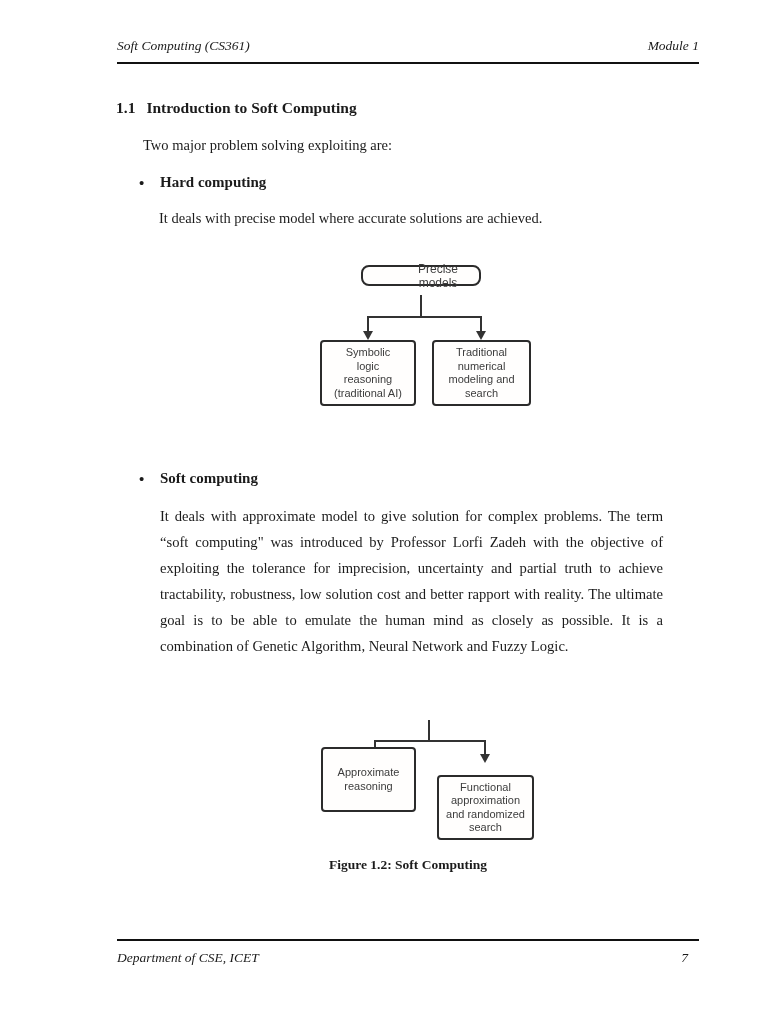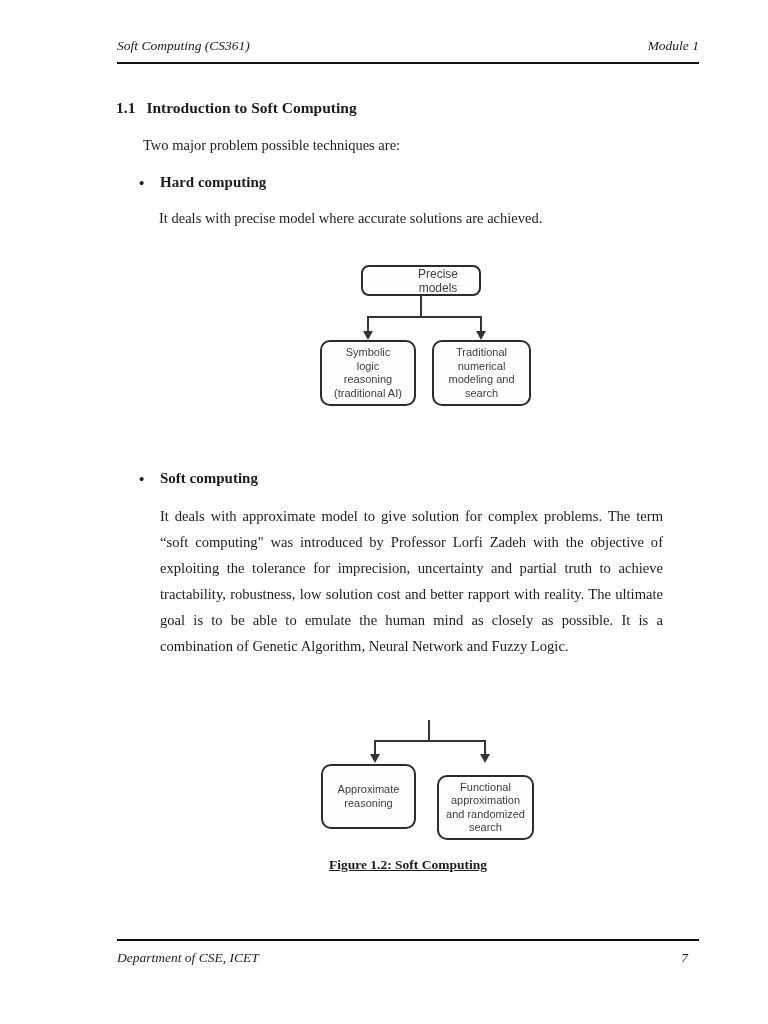--- a/index.html
+++ b/index.html
@@ -33,55 +33,55 @@
     position:absolute;left:160px;top:503px;width:503px;
     font-size:14.6px;line-height:26px;
     text-align:justify;
   }
   
   .figure{position:absolute;left:300px;width:262px;filter:blur(0.3px);}
   .fig1{top:263px;height:145px;}
   .fig2{top:687px;height:143px;}
   .dbox{
     position:absolute;box-sizing:border-box;
-    border:2px solid #2b2b2b;border-radius:10px;background:#fffefd;
+    border:2px solid #2b2b2b;border-radius:4px;background:#fffefd;
     display:flex;align-items:center;justify-content:center;
     font-family:"Liberation Sans", sans-serif;
     color:#3c3c3c;text-align:center;
   }
   .dbox .box-label{white-space:pre-line;}
   .root-box{font-size:12px;border-radius:8px;}
   .child-box{font-size:11px;line-height:13.5px;}
-  .f1-root{left:61px;top:2px;width:120px;height:31px;padding-left:34px;}
+  .f1-root{left:61px;top:2px;width:120px;height:21px;padding-left:34px;}
   .f1-left{left:20px;top:77px;width:96px;height:66px;}
   .f1-right{left:132px;top:77px;width:99px;height:66px;}
   .f2-root{left:50px;top:2px;width:157px;height:31px;}
-  .f2-left{left:21px;top:77px;width:95px;height:65px;}
+  .f2-left{left:21px;top:60px;width:95px;height:65px;}
   .f2-right{left:137px;top:88px;width:97px;height:65px;}
   .conn{position:absolute;left:0;}
   .fig1 .conn{top:32px;}
   .fig2 .conn{top:33px;}
   .caption{position:absolute;left:117px;width:582px;text-align:center;font-size:13.5px;font-weight:bold;}
   .cap1{top:435px;}
-  .cap2{top:857px;text-decoration:underline;}
+  .cap2{top:857px;}
 </style>
 </head>
 <body>
 
 <div class="page">
 
   <div class="hdr-left">Soft Computing (CS361)</div>
   <div class="hdr-right">Module 1</div>
   <div class="hdr-rule"></div>
 
   <div class="sec-head">
     <span class="num">1.1</span><span>Introduction to Soft Computing</span>
   </div>
 
-  <div class="intro">Two major problem possible techniques are:</div>
+  <div class="intro">Two major problem solving exploiting are:</div>
 
   <div class="bullet-dot b1-dot">•</div>
   <div class="bullet-label b1-label">Hard computing</div>
   <div class="body1">It deals with precise model where accurate solutions are achieved.</div>
 
   <div class="figure fig1">
     <div class="dbox root-box f1-root">
       <span class="box-label">Precise models</span>
     </div>
     <svg class="conn" width="262" height="46" viewBox="0 0 262 46">

